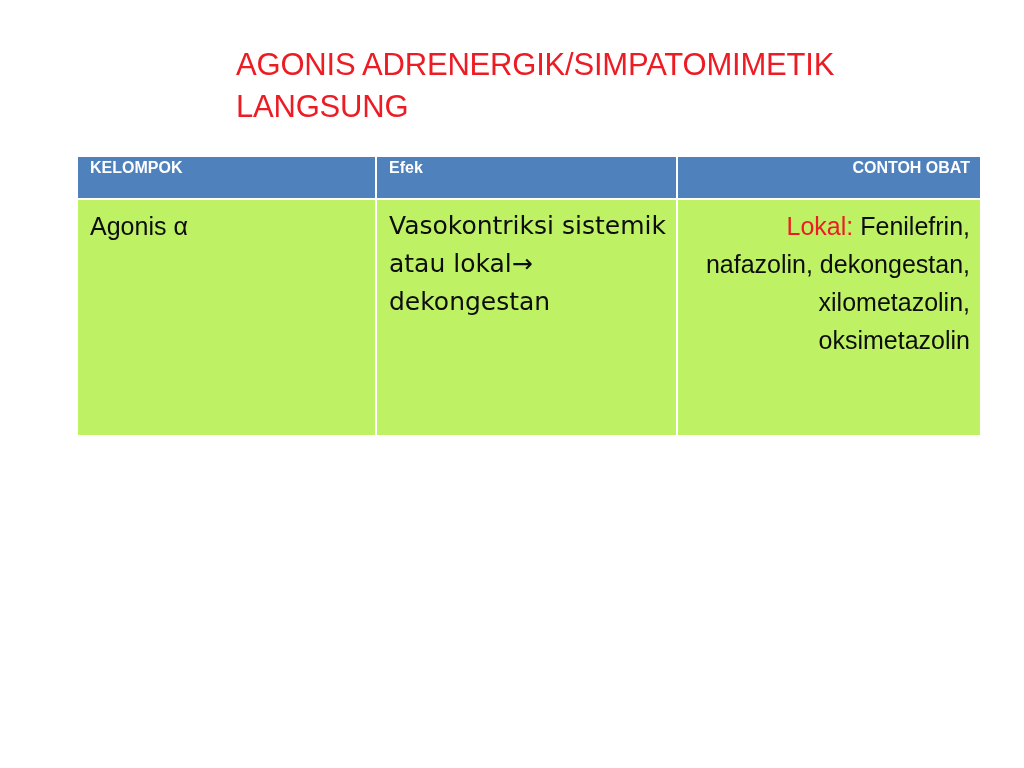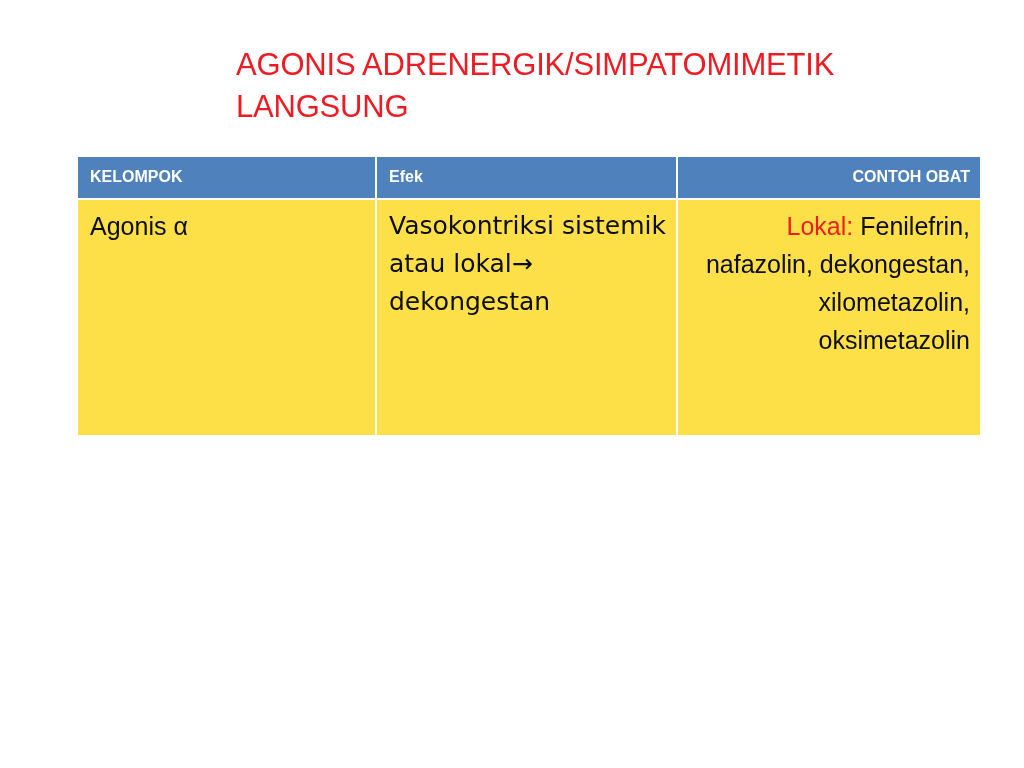--- a/index.html
+++ b/index.html
@@ -65,32 +65,32 @@
   #drug-table td:last-child { border-right: none; text-align: right; }
 
   
   #drug-table thead th {
     background: #4F81BD;
     color: #ffffff;
     font-weight: bold;
     font-size: 16px;
     line-height: 22px;
     height: 43px;
-    padding-top: 9px;
+    padding-top: 0;
     box-sizing: border-box;
   }
 
   
   #drug-table tbody td {
     font-size: 25px;
     line-height: 38px;
     color: #0d0d0d;
     font-weight: normal;
   }
-  #drug-table tbody tr.row-shade td { background: #fde047; }
+  #drug-table tbody tr.row-shade td { background: #bef264; }
   #drug-table tbody tr.row-light td { background: #E6E9F2; }
 
   #drug-table tbody tr.row-shade td { height: 218px; }
   #drug-table tbody tr.row-light td { height: 248px; }
 
   .cell-text { display: block; }
   .hl { color: #ED1C24; font-weight: normal; }
   .arrow { font-family: "DejaVu Sans", sans-serif; }
 </style>
 </head>

